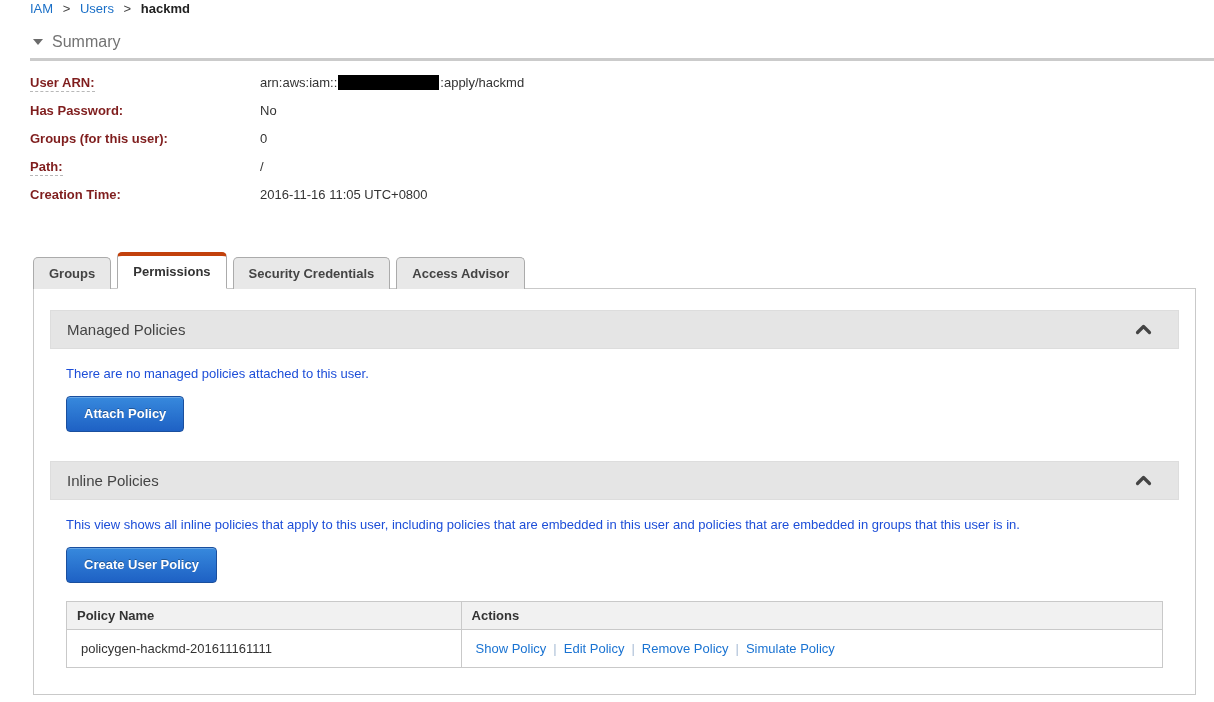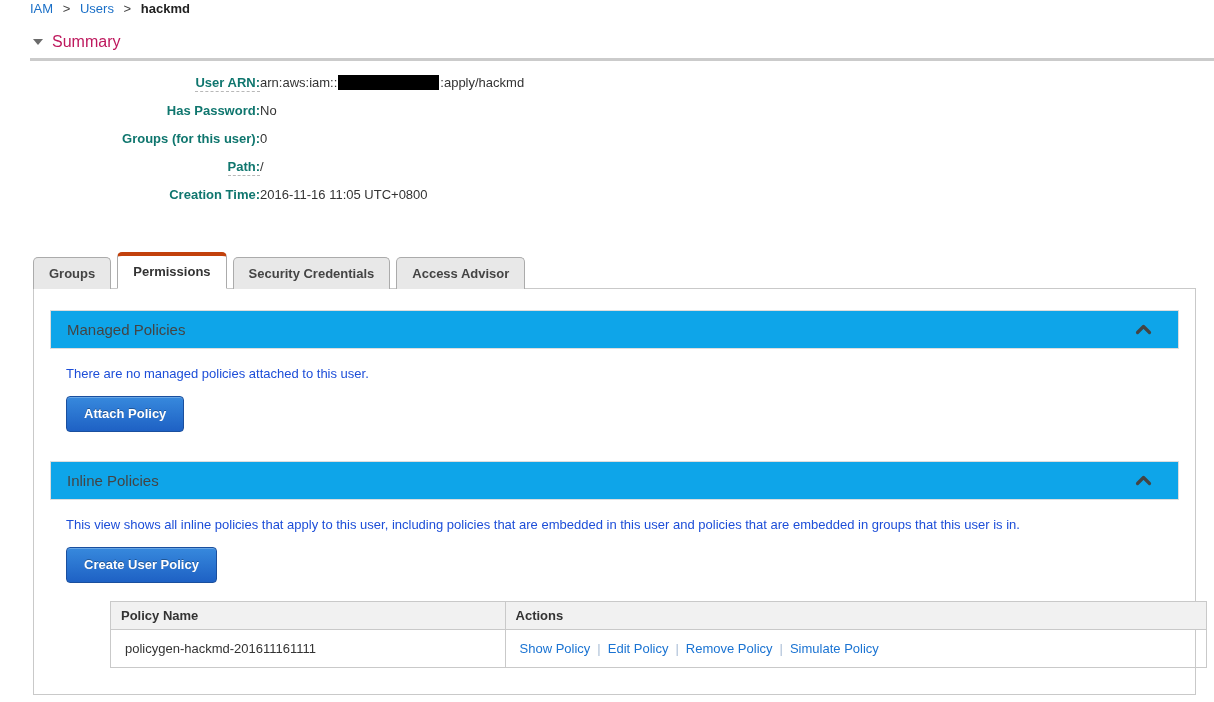--- a/index.html
+++ b/index.html
@@ -17,27 +17,27 @@
   .breadcrumb .sep { color:#444; margin:0 6px; }
   .breadcrumb .crumb-current { font-weight:bold; color:#222; }
 
   
   .summary-head { margin:17px 0 0 30px; display:flex; align-items:center; cursor:pointer; }
   .tri {
     width:0; height:0; margin-right:9px; margin-left:3px;
     border-left:5px solid transparent; border-right:5px solid transparent;
     border-top:6px solid #6b6b6b; display:inline-block;
   }
-  .summary-title { font-size:16px; color:#be185d; }
+  .summary-title { font-size:16px; color:#737373; }
   .rule { margin:7px 0 0 30px; height:3px; background:#cbcbcb; }
 
   
   .summary-rows { margin:14px 0 0 30px; }
   .srow { height:28px; display:flex; align-items:flex-start; }
-  .slabel { width:230px; flex:0 0 230px; font-weight:bold; color:#0f766e;text-align:right; }
+  .slabel { width:230px; flex:0 0 230px; font-weight:bold; color:#7f1d1d; }
   .slabel .lbl-inner { display:inline; }
   .slabel.help .lbl-inner { border-bottom:1px dashed #b8b8b8; padding-bottom:1px; cursor:help; }
   .svalue { color:#333; }
   .redacted-box {
     display:inline-block; width:101px; height:15px; background:#000;
     vertical-align:text-bottom; margin:0 1px;
   }
 
   
   .tabs-area { margin:37px 18px 0 33px; }
@@ -51,42 +51,42 @@
     background:#fff; border-top:4px solid #c2410c; border-bottom:1px solid #fff;
     color:#333; padding:8px 15px 9px;
   }
 
   
   .panel {
     position:relative; z-index:1; background:#fff; border:1px solid #c9c9c9;
     min-height:395px; padding:21px 16px 26px;
   }
   .section-header {
-    background:#0ea5e9; border:1px solid #ddd; height:39px;
+    background:#e5e5e5; border:1px solid #ddd; height:39px;
     display:flex; align-items:center; justify-content:space-between;
     padding:0 24px 0 16px;
   }
   .section-title { font-size:15px; color:#444; }
   .chevron-btn { background:none; border:none; cursor:pointer; padding:2px; line-height:0; }
   .section-body { padding:0 16px; }
   .section-body p { margin:17px 0 15px; color:#1d4ed8; }
   .section-gap { height:29px; }
 
   .aws-btn {
     display:inline-block; padding:0 17px; height:36px; line-height:26px;
     background:linear-gradient(to bottom, #3789dd 0%, #1e61c4 100%);
     border:1px solid #1a4f9e; border-radius:4px;
     color:#fff; font-weight:bold; font-size:13px; cursor:pointer;
     font-family:"Liberation Sans", sans-serif;
     text-shadow:0 -1px 0 rgba(0,0,0,0.3);
     box-shadow:inset 0 1px 0 rgba(255,255,255,0.25);
   }
 
   
-  .policy-table { width:100%; border-collapse:collapse; margin-top:18px;margin-left:44px; }
+  .policy-table { width:100%; border-collapse:collapse; margin-top:18px; }
   .policy-table th, .policy-table td { border:1px solid #c9c9c9; text-align:left; }
   .policy-table th {
     background:#f1f1f1; font-weight:bold; color:#333; padding:6px 10px; font-size:13px;
   }
   .policy-table td { padding:11px 14px; }
   .policy-table .col-name { width:36%; }
   .actions a { color:#1a73d2; text-decoration:none; cursor:pointer; }
   .lsep { color:#a9bdd6; padding:0 7px; }
 </style>
 </head>

